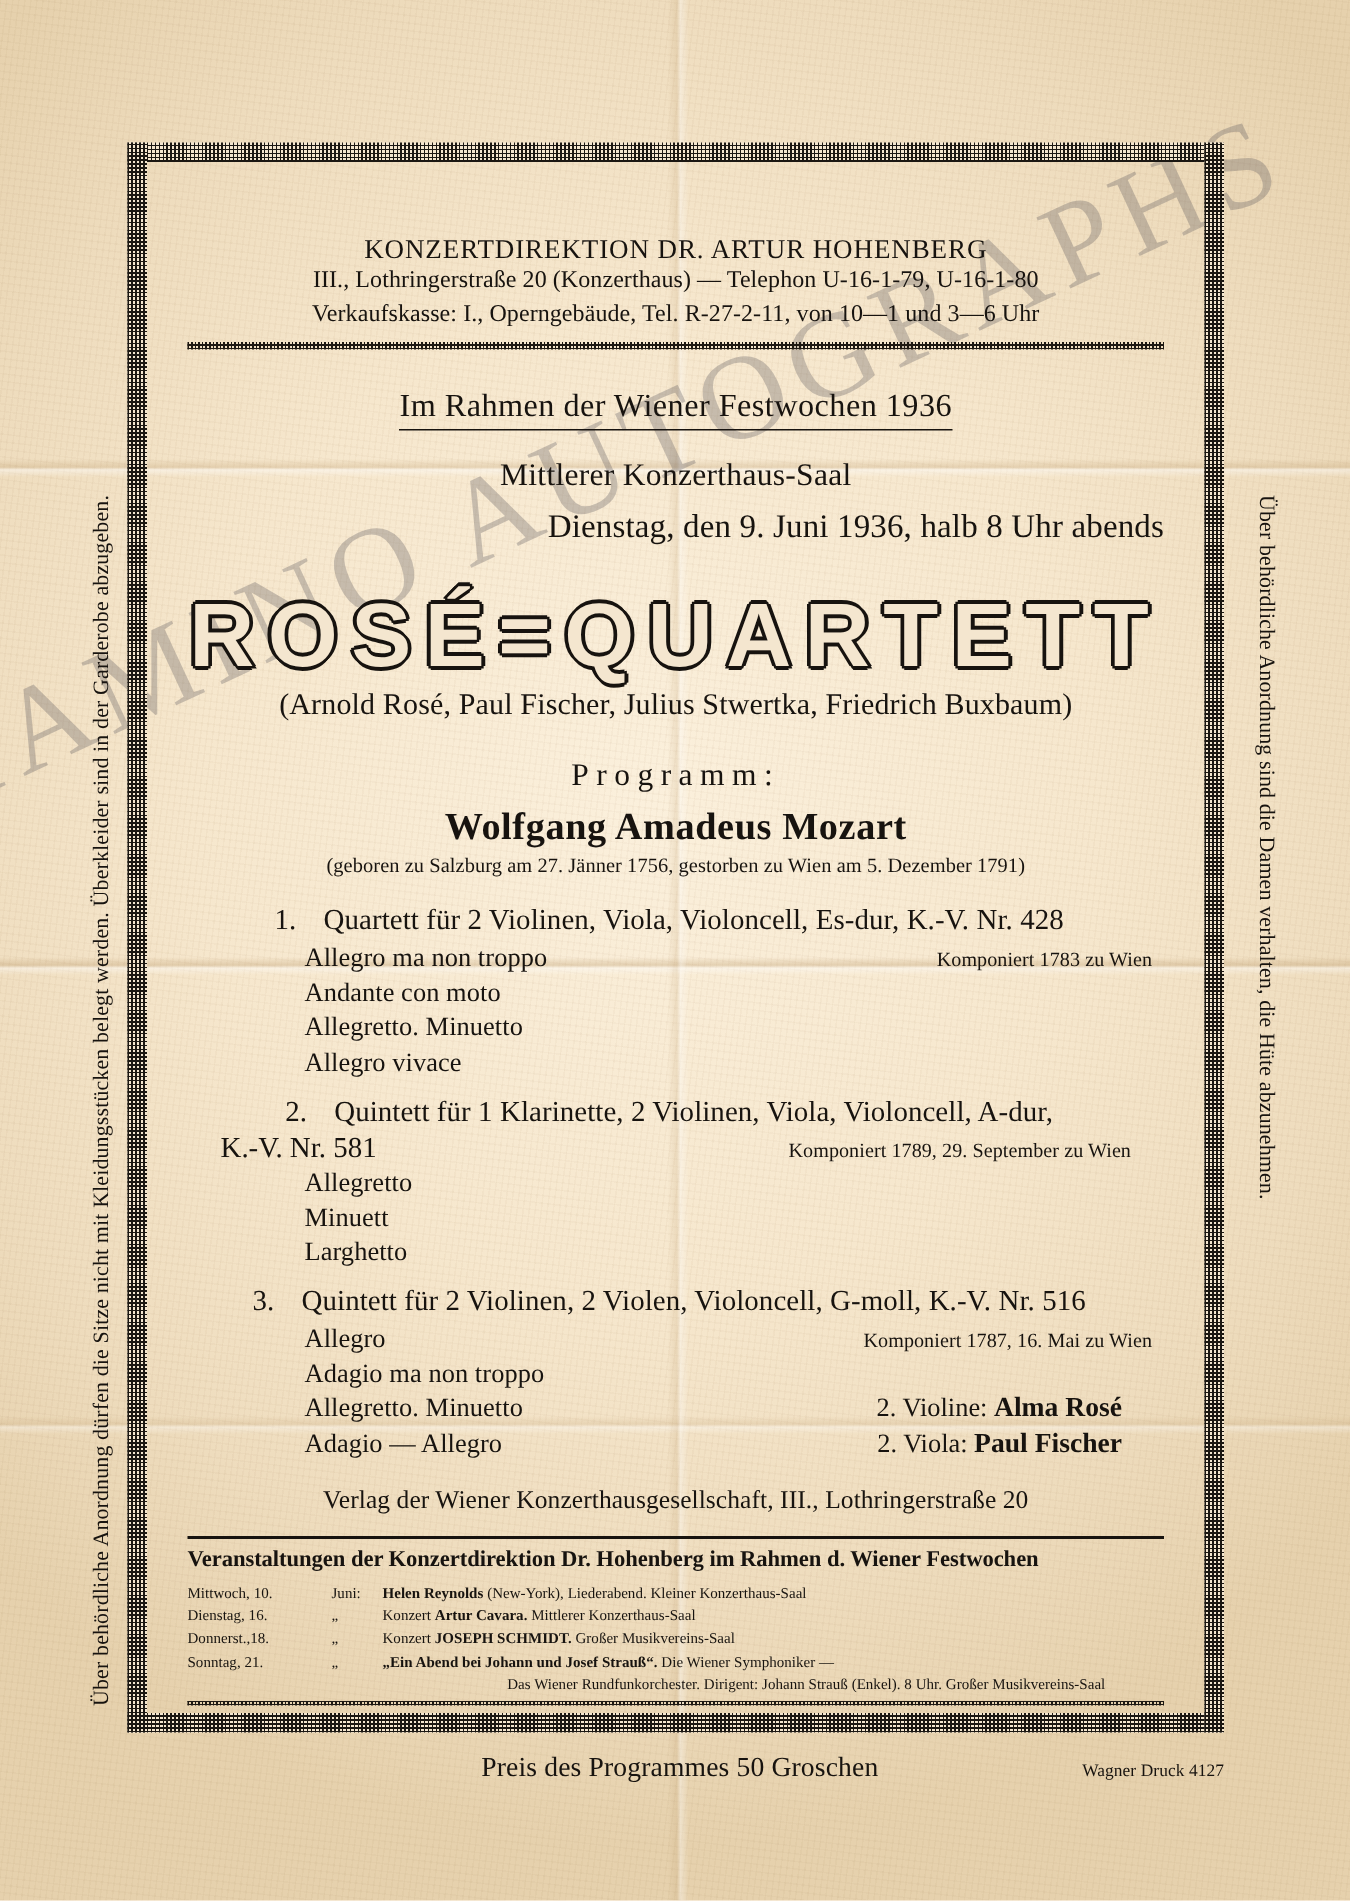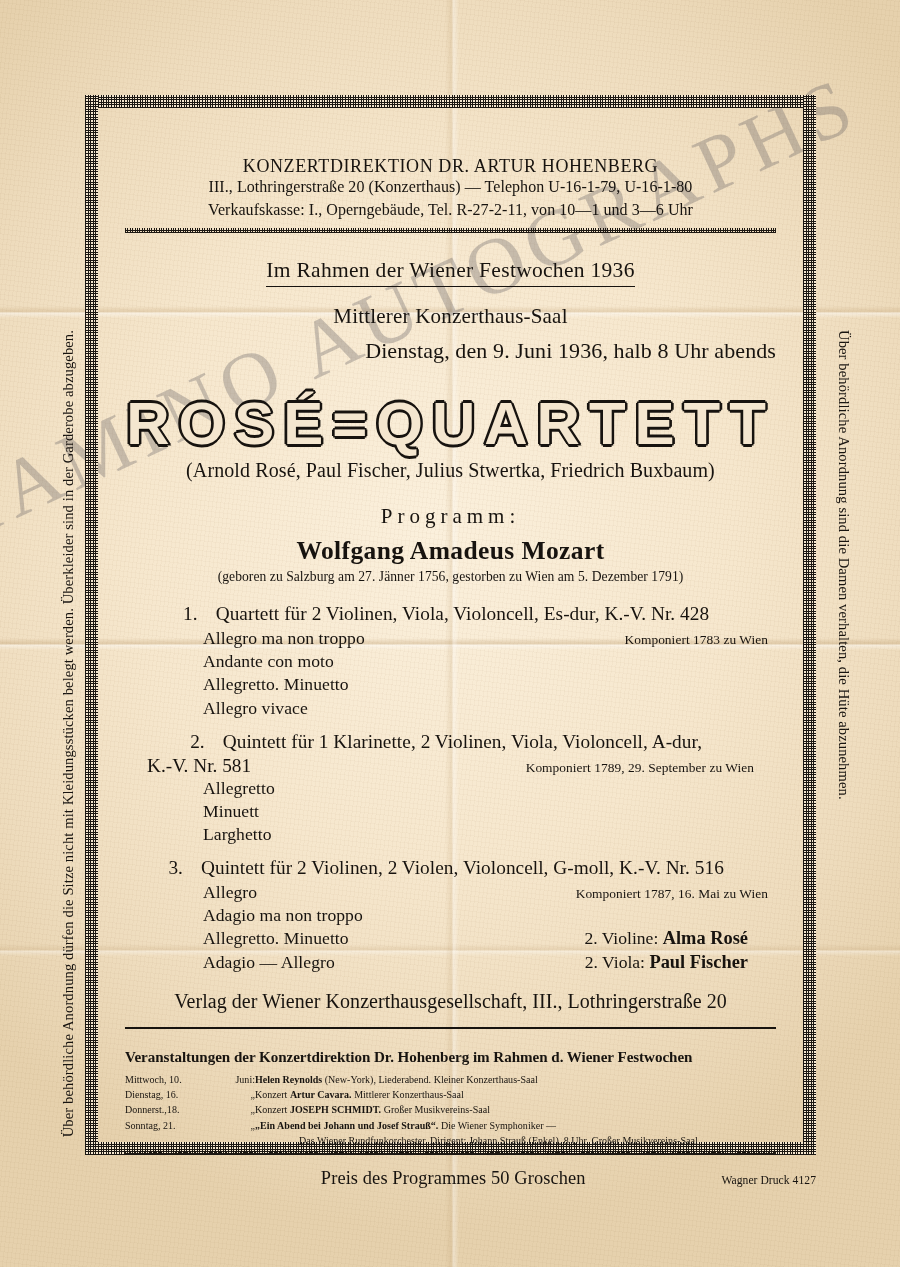--- a/index.html
+++ b/index.html
@@ -103,34 +103,34 @@
   .mvmt-row{display:flex;align-items:baseline;justify-content:space-between;}
   .mvmt{font-size:17.6px;line-height:1.32;padding-left:78px;letter-spacing:.05px;}
   .composed{
     font-size:13.4px;letter-spacing:.05px;white-space:nowrap;
     padding-right:8px;
   }
   .composed.ind{padding-right:22px;}
   .perf{font-size:17.6px;white-space:nowrap;padding-right:28px;}
   .perf b{font-weight:700;font-size:18.4px;}
   .kv-cont{font-size:19.3px;padding-left:22px;}
-  .publisher{font-size:20px;text-align:center;margin-top:16px;letter-spacing:.05px;}
+  .publisher{font-size:17px;text-align:center;margin-top:16px;letter-spacing:.05px;}
   
   .solid-rule{border-top:2.4px solid #17130f;margin-top:14px;}
   .events-head{
-    font-size:15.1px;font-weight:700;text-align:left;margin-top:20px;
+    font-size:15.1px;font-weight:700;text-align:left;margin-top:6px;
     letter-spacing:-.05px;white-space:nowrap;
   }
   .events{text-align:left;margin-top:6px;}
   .ev{font-size:10px;line-height:1.53;letter-spacing:.02px;display:flex;}
   .ev .when{display:inline-block;width:96px;flex:none;}
-  .ev .dq{display:inline-block;width:34px;flex:none;text-align:right;}
+  .ev .dq{display:inline-block;width:34px;flex:none;text-align:left;}
   .ev .what{flex:1;}
   .ev b{font-weight:700;}
-  .ev .cont{display:block;padding-left:44px;}
+  .ev .cont{display:block;padding-left:44px;text-align:center;}
   .bot-rule{margin-top:14px;}
   
   #footer{
     position:absolute;left:125px;top:1168px;width:691px;
     display:flex;align-items:baseline;
   }
   .price{font-size:18.4px;flex:1;text-align:center;padding-left:60px;letter-spacing:.1px;}
   .printer{font-size:11.6px;white-space:nowrap;letter-spacing:.05px;}
   
   .side{

